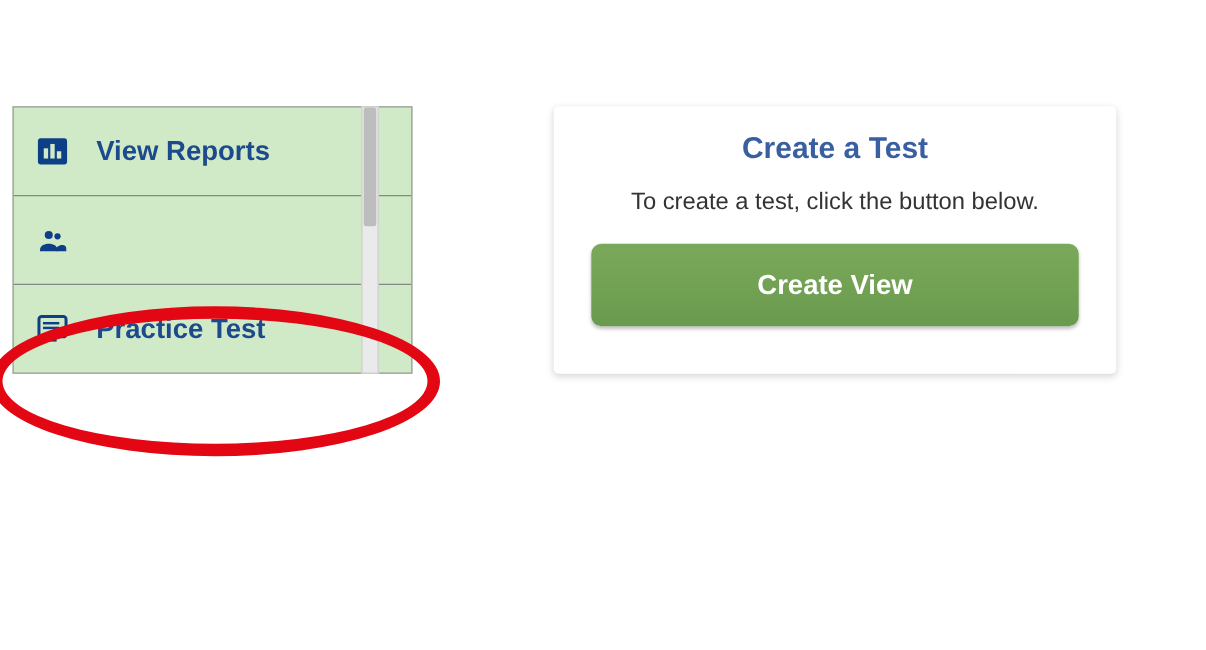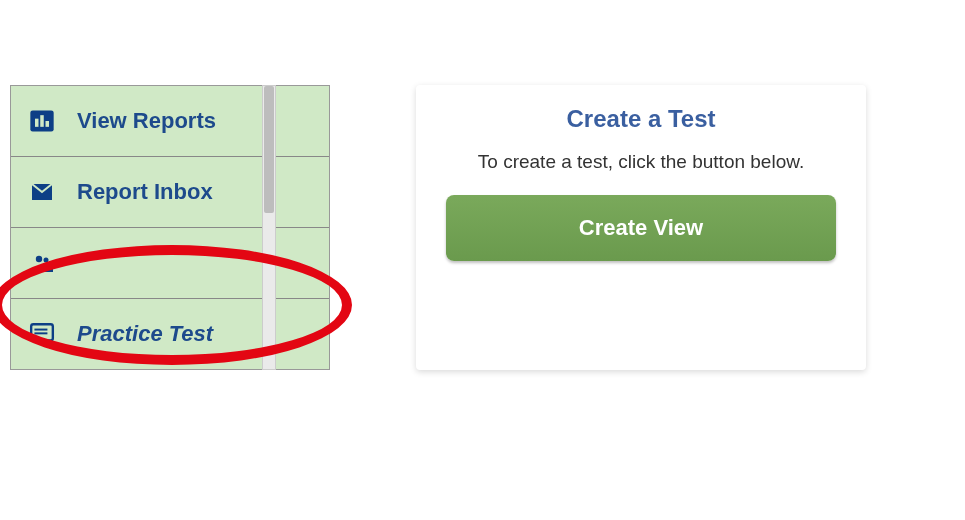--- a/index.html
+++ b/index.html
@@ -10,35 +10,35 @@
       background: #ffffff;
       position: relative;
     }
     .container {
       display: flex;
       padding-top: 85px;
       padding-left: 10px;
     }
     .sidebar-wrap {
       position: relative;
-      width: 266px;
+      width: 293px;
     }
     .sidebar {
       width: 320px;
       background: #d0e9c6;
       border: 1px solid #999;
     }
     .sidebar-item {
       display: flex;
       align-items: center;
       padding: 20px 14px;
       border-bottom: 1px solid #888;
       cursor: pointer;
     }
-    .sidebar-item:last-child { border-bottom: none; font-style: italic; }
+    .sidebar-item:last-child { border-bottom: none; }
     .sidebar-item .icon {
       width: 34px;
       height: 30px;
       display: flex;
       align-items: center;
       justify-content: center;
       margin-right: 18px;
     }
     .sidebar-item .icon svg { fill: #0d3f86; }
     .sidebar-item .label {
@@ -121,29 +121,20 @@
           <svg viewBox="0 0 24 24" width="30" height="28">
             <rect x="2" y="3" width="20" height="18" rx="2"></rect>
             <rect x="6" y="10" width="3" height="7" fill="#d0e9c6"></rect>
             <rect x="10.5" y="7" width="3" height="10" fill="#d0e9c6"></rect>
             <rect x="15" y="12" width="3" height="5" fill="#d0e9c6"></rect>
           </svg>
         </span>
         <span class="label">View Reports</span>
       </div>
 
-      <div class="sidebar-item">
-        <span class="icon">
-          <svg viewBox="0 0 24 24" width="30" height="24">
-            <path d="M2 4h20v16H2z"></path>
-            <path d="M2 4l10 8 10-8" fill="none" stroke="#d0e9c6" stroke-width="2"></path>
-          </svg>
-        </span>
-        <span class="label">Report Inbox</span>
-      </div>
 
       <div class="sidebar-item">
         <span class="icon">
           <svg viewBox="0 0 24 24" width="32" height="24">
             <circle cx="9" cy="8" r="3.2"></circle>
             <circle cx="16" cy="9" r="2.5"></circle>
             <path d="M2 20c0-3.3 3.1-5 7-5s7 1.7 7 5v1H2z"></path>
             <path d="M15 20c0-2 1.5-4 5-4 2 0 3 1 3 3v2h-8z"></path>
           </svg>
         </span>

